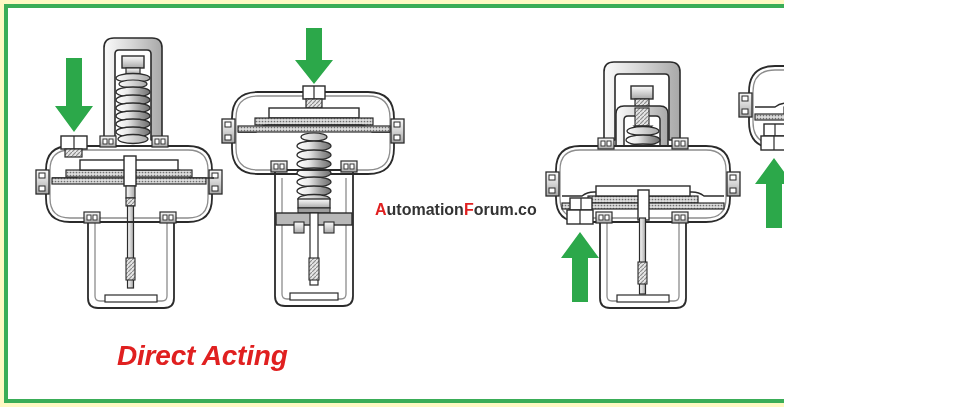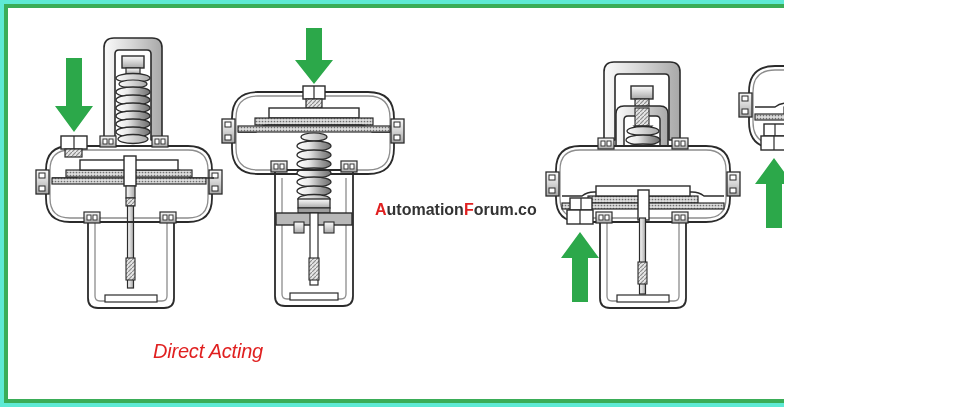--- a/index.html
+++ b/index.html
@@ -8,48 +8,47 @@
     padding: 0;
     background: #ffffff;
   }
   body {
     font-family: "Liberation Sans", sans-serif;
   }
   #canvas {
     position: relative;
     width: 784px;
     height: 407px;
-    background: #5eead4;
+    background: #fef9c3;
     overflow: hidden;
   }
   #frame-border {
     position: absolute;
     left: 4px;
     top: 4px;
     width: 952px;
     height: 399px;
     box-sizing: border-box;
     border: 4px solid #3aad57;
     background: #ffffff;
   }
   .diagram-svg {
     position: absolute;
     left: 0;
     top: 0;
   }
   .caption {
     position: absolute;
     font-family: "Liberation Sans", sans-serif;
-    font-weight: normal;
+    font-weight: bold;
     font-style: italic;
-    font-size: 20px;
+    font-size: 28px;
     color: #e02020;
     white-space: nowrap;
     letter-spacing: -0.2px;
-    margin-left: 36px;
   }
   #caption-direct {
     left: 117px;
     top: 340px;
   }
   #caption-reverse {
     left: 636px;
     top: 340px;
   }
   #watermark {

